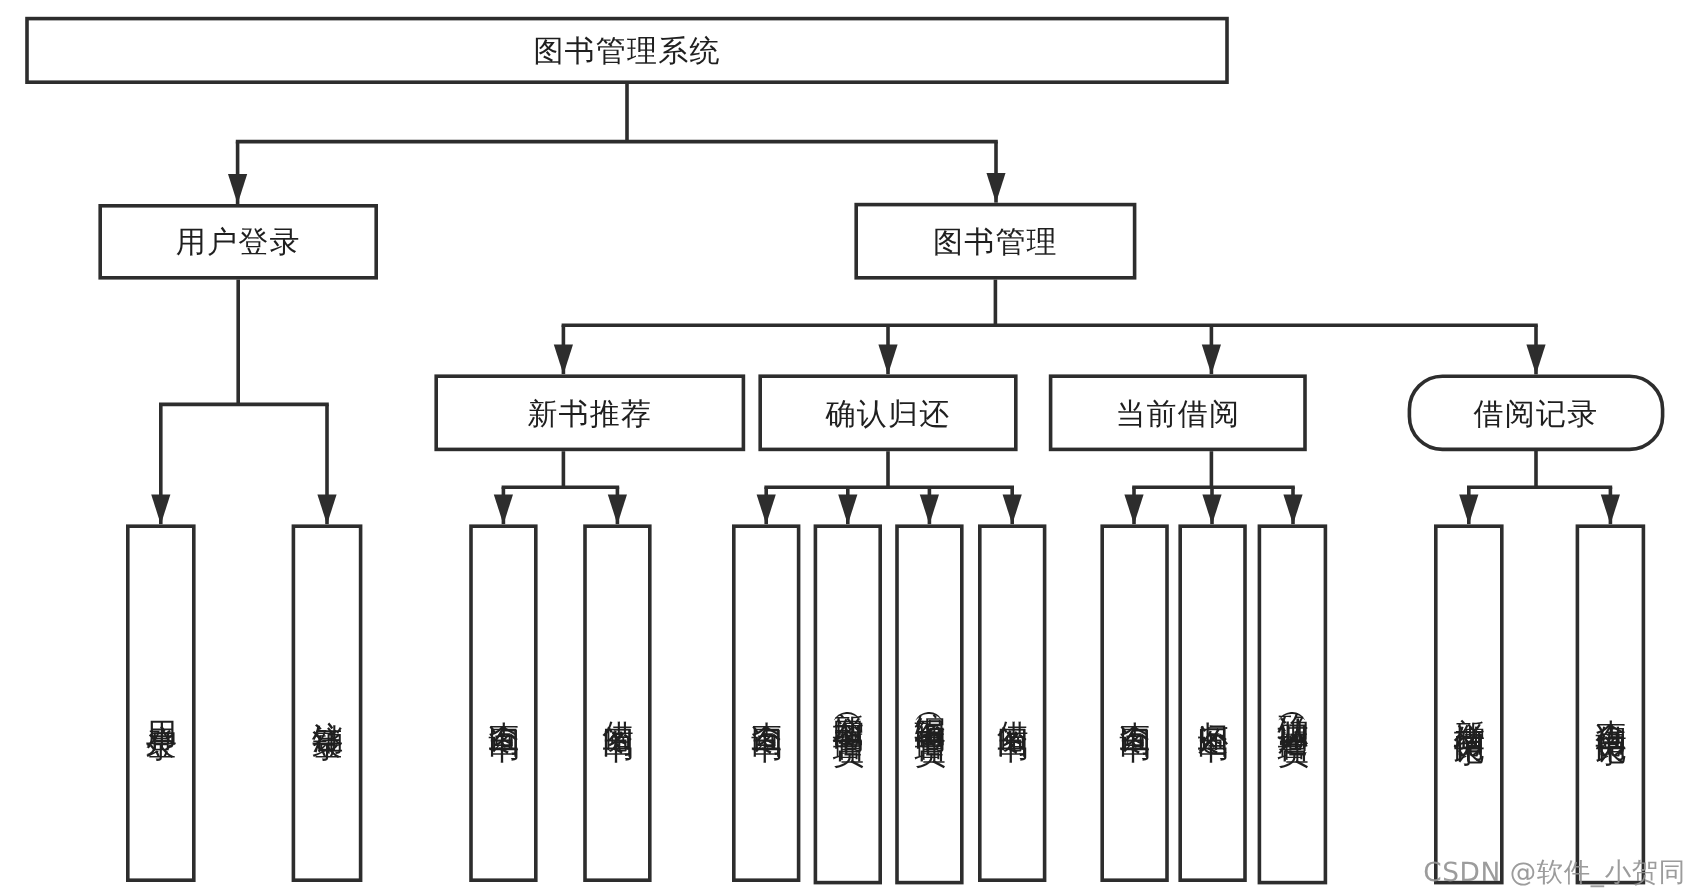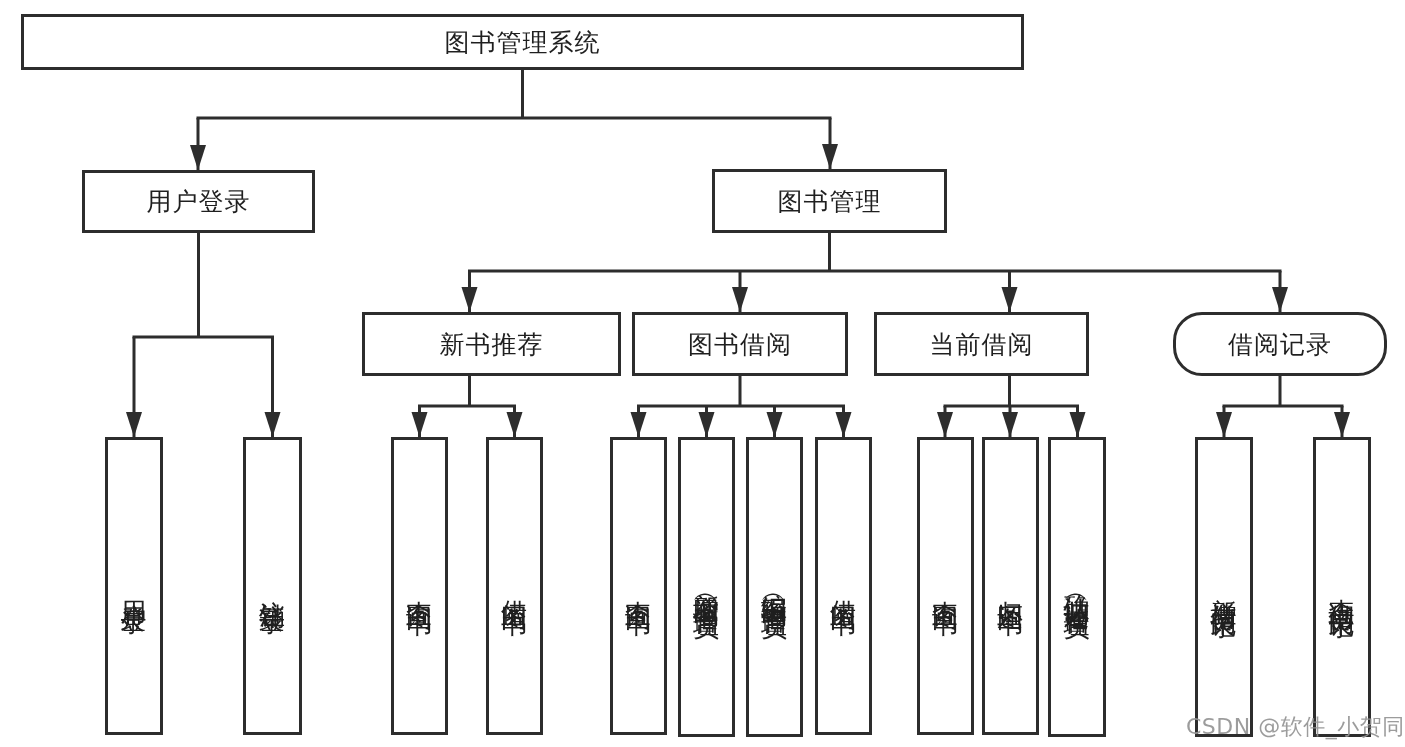--- a/index.html
+++ b/index.html
@@ -107,21 +107,21 @@
     <span class="hlabel">用户登录</span>
   </div>
   <div class="node" style="left:712px; top:169px; width:235px; height:64px;">
     <span class="hlabel">图书管理</span>
   </div>
 
   <div class="node" style="left:362px; top:312px; width:259px; height:64px;">
     <span class="hlabel">新书推荐</span>
   </div>
   <div class="node" style="left:632px; top:312px; width:216px; height:64px;">
-    <span class="hlabel">图书借阅</span>
+    <span class="hlabel">确认归还</span>
   </div>
   <div class="node" style="left:874px; top:312px; width:215px; height:64px;">
     <span class="hlabel">当前借阅</span>
   </div>
   <div class="node" style="left:1173px; top:312px; width:214px; height:64px;border-radius:29px;">
     <span class="hlabel">借阅记录</span>
   </div>
 
   <div class="node" style="left:105px; top:437px; width:58px; height:298px;">
     <span class="vtext">用户登录</span>

